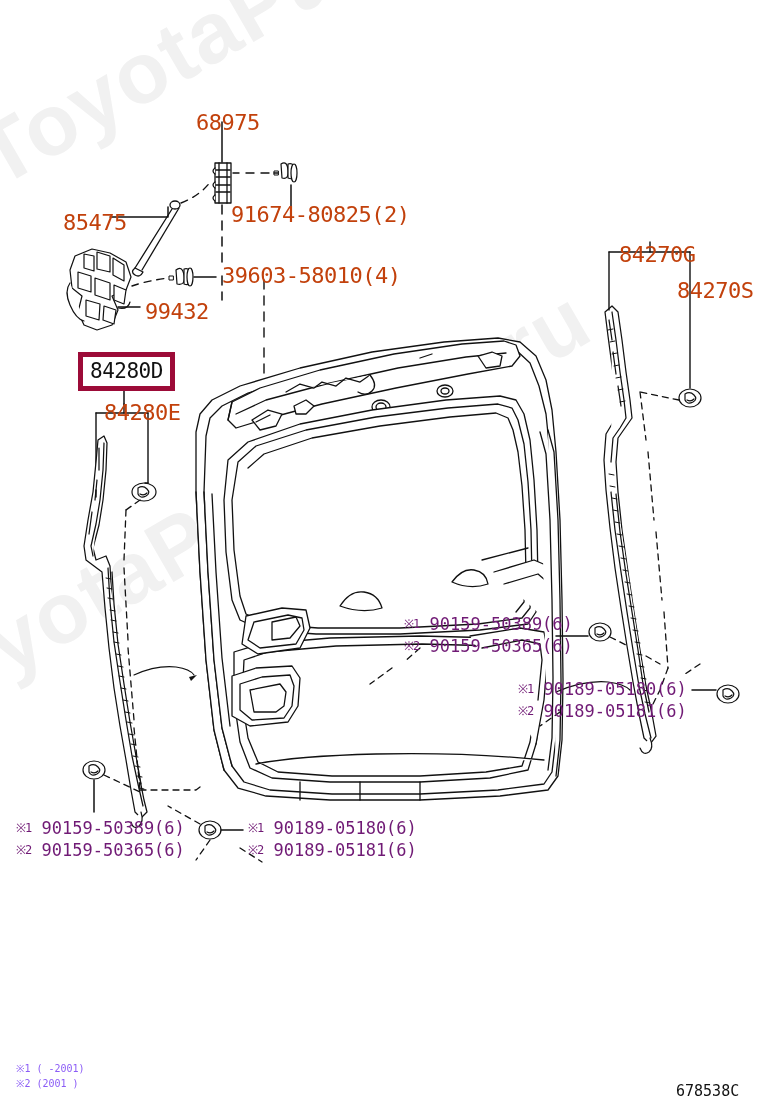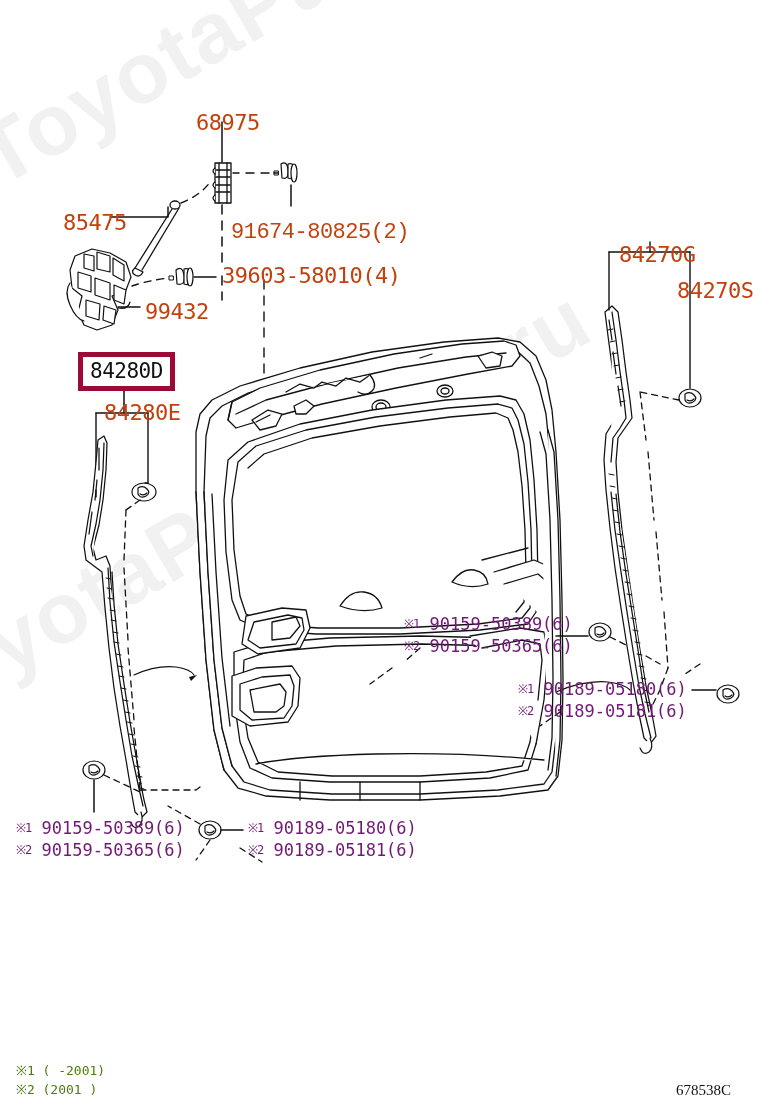--- a/index.html
+++ b/index.html
@@ -37,22 +37,22 @@
   .hl{
     position:absolute;border:5px solid #9c0b38;background:#fff;
     padding:2px 7px 3px 7px;color:#111;
     font-family:"DejaVu Sans Mono","Liberation Mono",monospace;
     font-size:21px;letter-spacing:-0.5px;
   }
   .code{
     position:absolute;color:#111;
     font-family:"DejaVu Sans Mono","Liberation Mono",monospace;font-size:15px;
   }
-  .foot{position:absolute;color:#4d7c0f;
-    font-family:"DejaVu Sans Mono","Liberation Mono",monospace;font-size:13px;line-height:1.45;}
+  .foot{position:absolute;color:#8b5cf6;
+    font-family:"DejaVu Sans Mono","Liberation Mono",monospace;font-size:10px;line-height:1.45;}
 </style>
 </head>
 <body>
 
 <div id="stage">
 
   <div class="wm">ToyotaPartMine.ru</div>
   <div class="wm2">ToyotaPartMine.ru</div>
 
   <svg class="art" viewBox="0 0 760 1112">
@@ -289,21 +289,21 @@
       <path d="M679 400 L640 392" stroke-width="1.3" stroke-dasharray="6 5"></path>
       <path d="M640 392 L646 440 M648 452 L654 520 M656 532 L662 600 M664 612 L668 668" stroke-width="1.3" stroke-dasharray="6 5"></path>
       <path d="M668 668 L660 690 L652 706" stroke-width="1.3" stroke-dasharray="6 5"></path>
 
       <path d="M556 692 q28 -12 52 -10 q16 2 22 8" stroke-width="1.2"></path>
     </g>
   </svg>
 
   <div class="lbl" style="left:196px;top:112px;">68975</div>
 
-  <div class="lbl" style="left:231px;top:222px;font-family:Liberation Mono, monospace;">91674-80825(2)</div>
+  <div class="lbl" style="left:231px;top:204px;">91674-80825(2)</div>
 
   <div class="lbl" style="left:63px;top:212px;">85475</div>
 
   <div class="lbl" style="left:222px;top:265px;">39603-58010(4)</div>
 
   <div class="lbl" style="left:145px;top:301px;">99432</div>
 
   <div class="lbl" style="left:104px;top:402px;">84280E</div>
 
   <div class="lbl" style="left:619px;top:232px;margin-top:12px;">84270G</div>
@@ -360,15 +360,15 @@
     <div>
       <span>※<span>1</span></span>
       <span>(    -2001)</span>
     </div>
     <div>
       <span>※<span>2</span></span>
       <span>(2001    )</span>
     </div>
   </div>
 
-  <div class="code" style="left:676px;top:1082px;font-family:Liberation Serif, serif;">678538C</div>
+  <div class="code" style="left:676px;top:1082px;">678538C</div>
 
 </div>
 
 </body></html>

